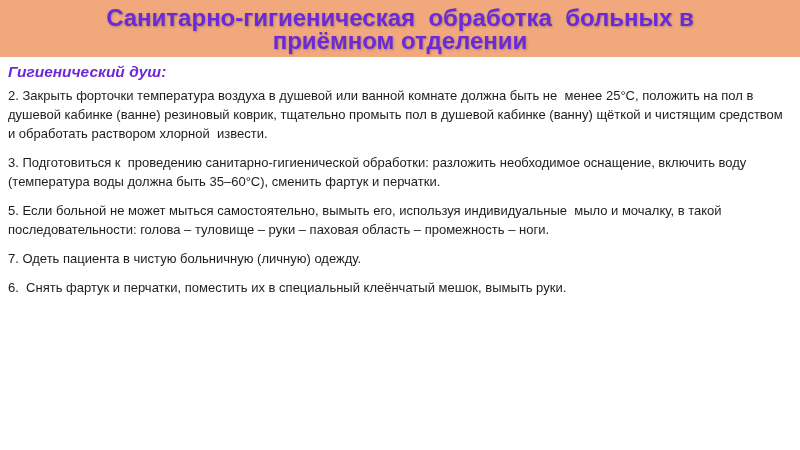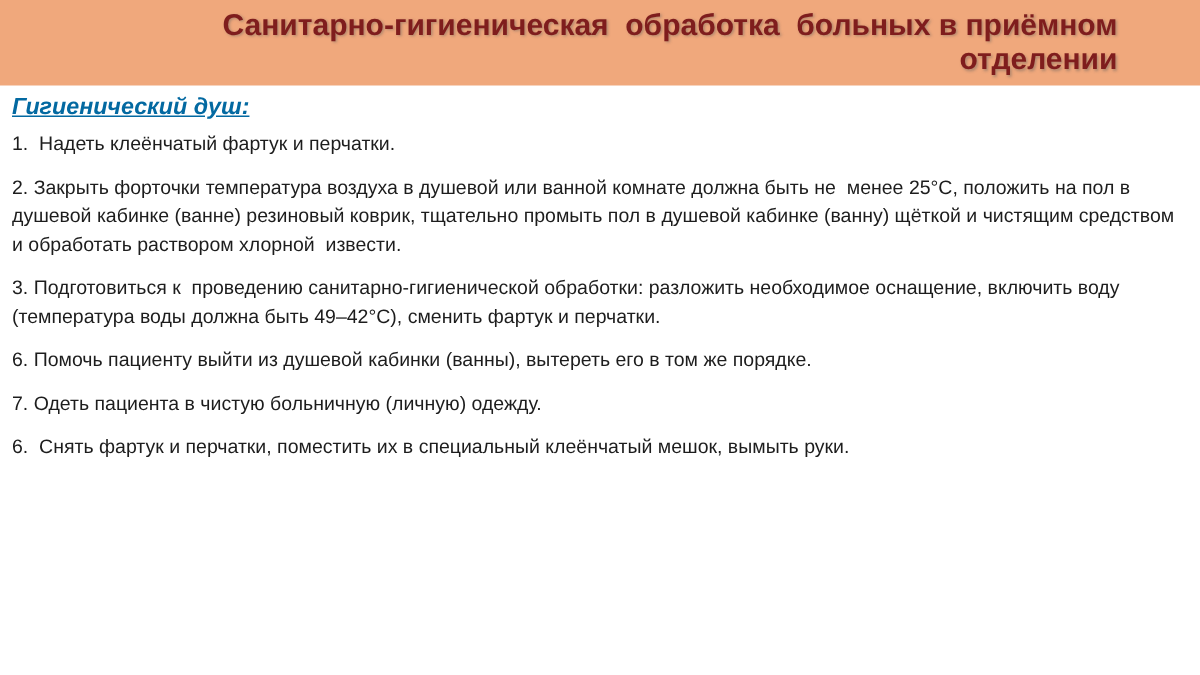--- a/index.html
+++ b/index.html
@@ -15,58 +15,56 @@
     width: 100%;
     height: 57px;
     background: #F0A87C;
     display: flex;
     align-items: center;
     justify-content: center;
   }
   .slide-title {
     margin: 0;
     max-width: 690px;
-    text-align: right;
-    font-size: 20px;
+    text-align: center;
+    font-size: 24px;
     font-weight: bold;
-    color: #7f1d1d;
+    color: #6d28d9;
     line-height: 23px;
     white-space: pre-wrap;
     text-shadow: 1px 1px 2px rgba(90,90,90,0.45);
   }
   .slide-body {
     padding: 5px 10px 0 8px;
   }
   .subtitle {
     margin: 1px 0 5px 0;
     font-size: 15.5px;
     font-weight: bold;
     font-style: italic;
-    color: #0369a1;
+    color: #6d28d9;
     white-space: pre-wrap;
-    text-decoration: underline;
   }
   .step {
     margin: 0 0 10px 0;
     font-size: 13px;
     line-height: 19px;
     color: #1d1d1d;
     white-space: pre-wrap;
   }
   .step:last-child { margin-bottom: 0; }
 </style>
 </head>
 <body>
 
 <div class="slide">
   <header class="slide-header">
     <h1 class="slide-title">Санитарно-гигиеническая  обработка  больных в приёмном отделении</h1>
   </header>
   <main class="slide-body">
     <h2 class="subtitle">Гигиенический душ:</h2>
-    <p class="step">1.  Надеть клеёнчатый фартук и перчатки.</p>
     <p class="step">2. Закрыть форточки температура воздуха в душевой или ванной комнате должна быть не  менее 25°С, положить на пол в душевой кабинке (ванне) резиновый коврик, тщательно промыть пол в душевой кабинке (ванну) щёткой и чистящим средством и обработать раствором хлорной  извести.</p>
-    <p class="step">3. Подготовиться к  проведению санитарно-гигиенической обработки: разложить необходимое оснащение, включить воду (температура воды должна быть 49–42°С), сменить фартук и перчатки.</p>
-    <p class="step">6. Помочь пациенту выйти из душевой кабинки (ванны), вытереть его в том же порядке.</p>
+    <p class="step">3. Подготовиться к  проведению санитарно-гигиенической обработки: разложить необходимое оснащение, включить воду (температура воды должна быть 35–60°С), сменить фартук и перчатки.</p>
+    <p class="step">5. Если больной не может мыться самостоятельно, вымыть его, используя индивидуальные  мыло и мочалку, в такой последовательности: голова – туловище – руки – паховая область – промежность – ноги.</p>
     <p class="step">7. Одеть пациента в чистую больничную (личную) одежду.</p>
     <p class="step">6.  Снять фартук и перчатки, поместить их в специальный клеёнчатый мешок, вымыть руки.</p>
   </main>
 </div>
 
 </body></html>

